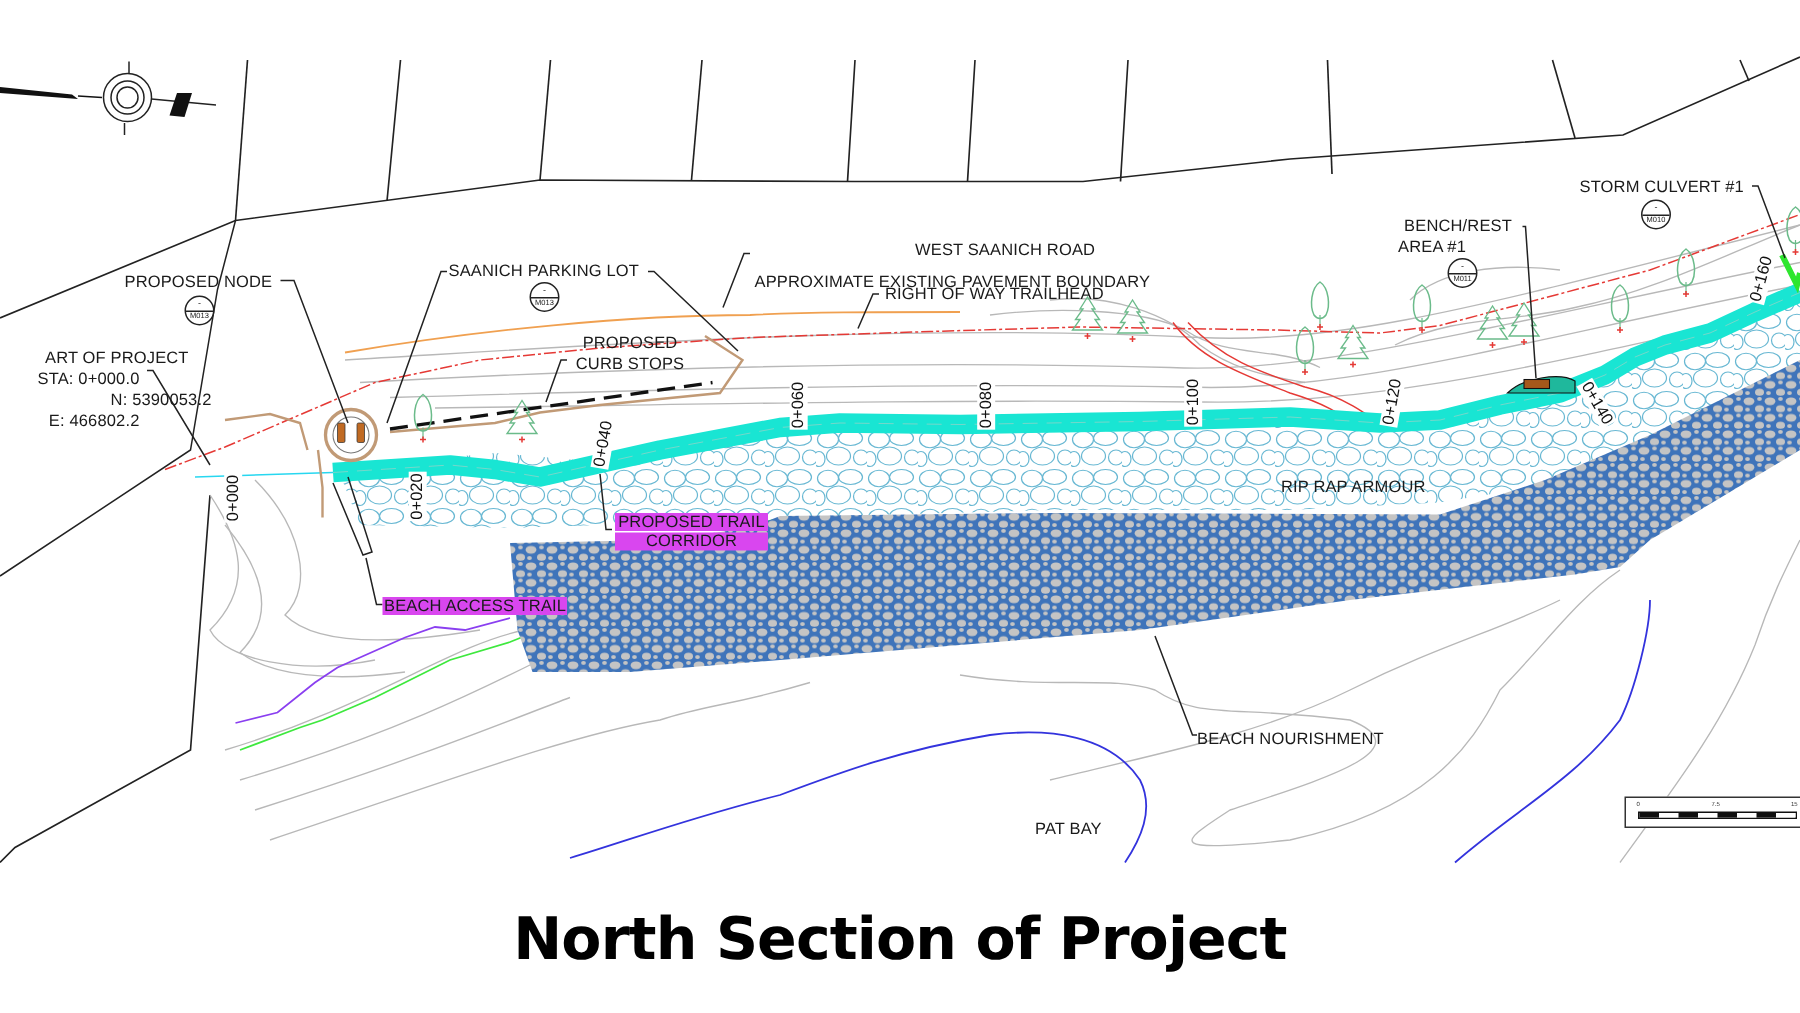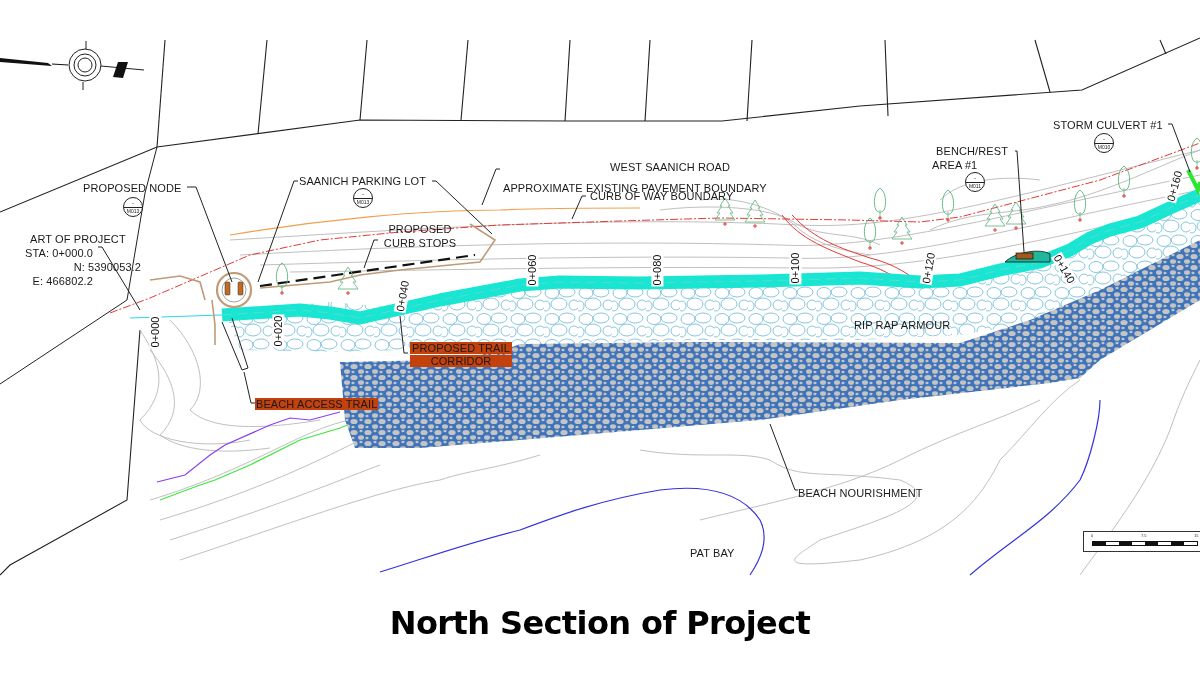--- a/index.html
+++ b/index.html
@@ -1,27 +1,27 @@
 <!DOCTYPE html>
 <html><head>
 <meta charset="utf-8">
 <style>
   html, body { margin: 0; padding: 0; background: #ffffff; }
   body { width: 1200px; height: 675px; position: relative; overflow: hidden; font-family: "Liberation Sans", sans-serif; }
   #drawing { position: absolute; left: 0; top: 0; width: 1200px; height: 580px; }
   .lbl { position: absolute; font-family: "Liberation Sans", sans-serif; font-size: 11px; color: #1a1a1a; white-space: nowrap; line-height: 12px; letter-spacing: 0.1px; }
-  .lbl.bg { background: #c2410c; padding: 0 1px; }
+  .lbl.bg { background: #d946ef; padding: 0 1px; }
   .lbl.right { text-align: right; }
   .lbl.center { text-align: center; }
   .sta { position: absolute; font-family: "Liberation Sans", sans-serif; font-size: 11px; color: #111; background: #fff; padding: 0 1px; line-height: 12px; transform-origin: center center; white-space: nowrap; }
   .ref { position: absolute; width: 20px; height: 20px; border: 1px solid #222; border-radius: 50%; background: #fff; box-sizing: border-box; }
   .ref::after { content: ""; position: absolute; left: 0; right: 0; top: 9px; border-top: 1px solid #222; }
   .ref span { position: absolute; left: 0; width: 100%; top: 10px; font-size: 5px; line-height: 6px; text-align: center; color: #222; font-family: "Liberation Sans", sans-serif; }
   .ref i { position: absolute; left: 0; width: 100%; top: 2px; font-size: 6px; line-height: 6px; text-align: center; font-style: normal; color: #222; }
-  #caption { position: absolute; left: 0; width: 1200px; top: 604px; text-align: center; font-family: "DejaVu Sans", sans-serif; font-weight: bold; font-size: 32px; color: #000; letter-spacing: -0.6px; }
+  #caption { position: absolute; left: 0; width: 1200px; top: 604px; text-align: center; font-family: "DejaVu Sans", sans-serif; font-weight: bold; font-size: 39px; color: #000; letter-spacing: -0.6px; }
   .scalebar { position: absolute; left: 1083px; top: 531px; width: 125px; height: 21px; border: 1px solid #333; background: #fff; box-sizing: border-box; }
   .scalebar .tick { position: absolute; top: 1px; font-size: 4px; color: #333; }
   .scalebar .bar { position: absolute; left: 8px; top: 9px; height: 5px; width: 106px; border: 1px solid #111; box-sizing: border-box; display: flex; }
   .scalebar .bar b { flex: 1; background: #111; }
   .scalebar .bar u { flex: 1; background: #fff; }
 </style>
 </head>
 <body>
 
 <div id="drawing">
@@ -210,21 +210,21 @@
     <span>M013</span>
   </div>
 
 <div class="lbl" style="left:299px; top:175px;">SAANICH PARKING LOT</div>
 <div class="ref" style="left:353px; top:188px;">
     <i>-</i>
     <span>M013</span>
   </div>
 
 <div class="lbl" style="left:503px; top:164px;margin-top:18px;">APPROXIMATE EXISTING PAVEMENT BOUNDARY</div>
-<div class="lbl" style="left:590px; top:190px;">CURB OF WAY BOUNDARY</div>
+<div class="lbl" style="left:590px; top:190px;">RIGHT OF WAY TRAILHEAD</div>
 
 <div class="lbl center" style="left:380px; top:223px; width:80px; text-align:center;">PROPOSED</div>
 <div class="lbl center" style="left:380px; top:237px; width:80px; text-align:center;">CURB STOPS</div>
 
 <div class="lbl bg center" style="left:410px; top:342px; width:100px; text-align:center;">PROPOSED TRAIL</div>
 <div class="lbl bg center" style="left:410px; top:355px; width:100px; text-align:center;">CORRIDOR</div>
 
 <div class="lbl bg" style="left:255px; top:398px;">BEACH ACCESS TRAIL</div>
 <div class="lbl" style="left:854px; top:319px;">RIP RAP ARMOUR</div>
 <div class="lbl" style="left:798px; top:487px;">BEACH NOURISHMENT</div>

